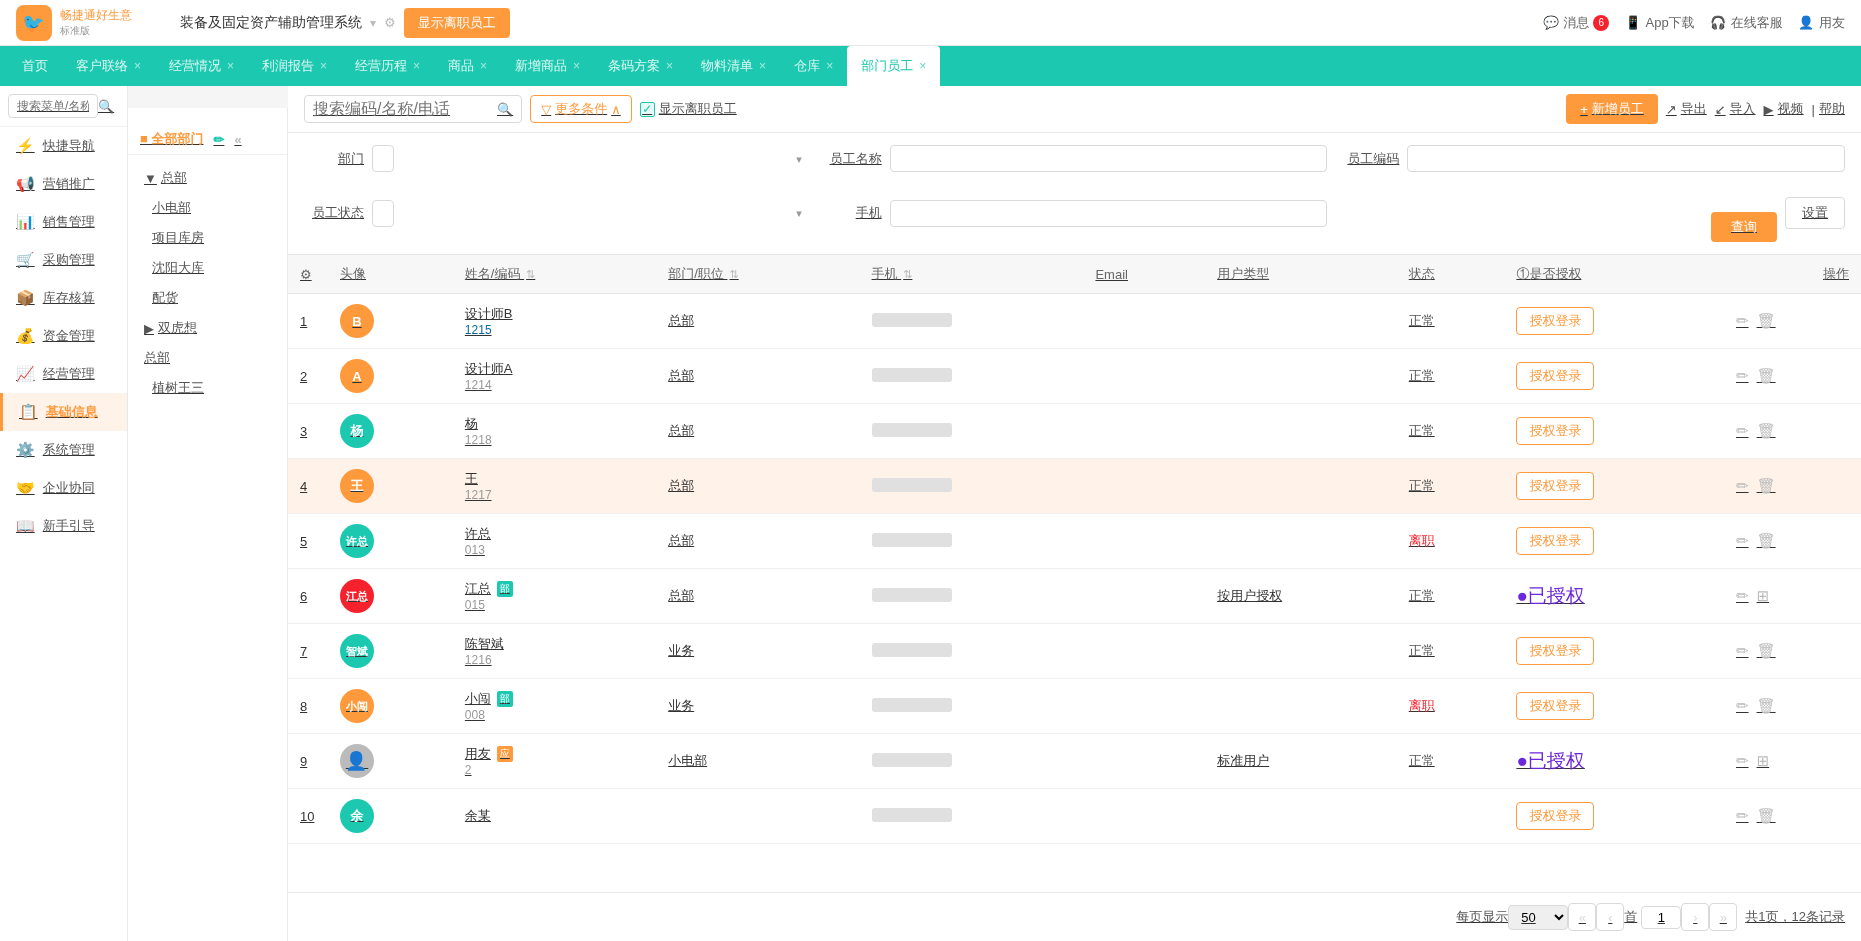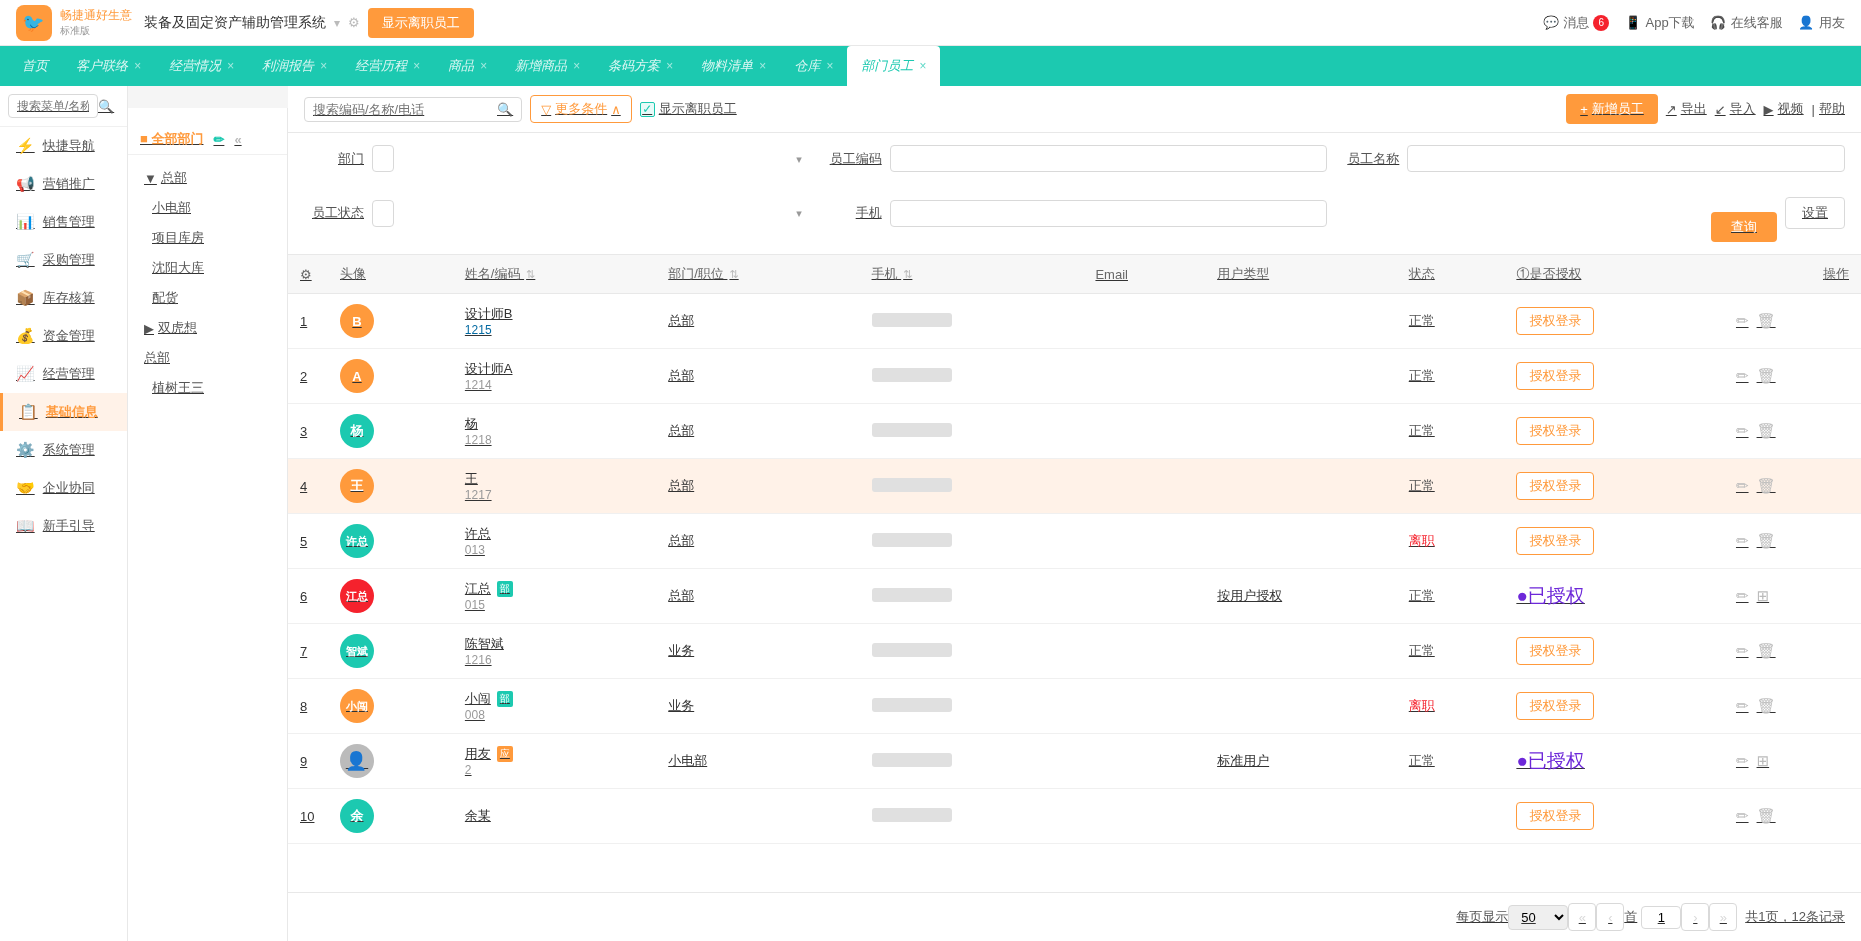--- a/index.html
+++ b/index.html
@@ -5,29 +5,29 @@
     * { box-sizing: border-box; margin: 0; padding: 0; }
     body { font-family: "Microsoft YaHei", "PingFang SC", sans-serif; font-size: 13px; background: #f5f5f5; color: #333; }
 
     
     .top-bar { display: flex; align-items: center; background: #fff; height: 46px; padding: 0 16px; border-bottom: 1px solid #e8e8e8; }
     .logo-area { display: flex; align-items: center; gap: 8px; width: 128px; }
     .logo-icon { width: 36px; height: 36px; background: #ff9a3c; border-radius: 8px; display: flex; align-items: center; justify-content: center; color: #fff; font-size: 18px; }
     .logo-text { font-size: 12px; color: #ff9a3c; line-height: 1.4; }
     .logo-sub { font-size: 10px; color: #999; }
     .system-title { flex: 1; display: flex; align-items: center; gap: 8px; }
-    .system-name { font-size: 14px; color: #333; font-weight: 500; }
+    .system-name { font-size: 14px; color: #333; font-weight: 500; margin-left: 36px; }
     .top-actions { display: flex; align-items: center; gap: 16px; }
     .top-btn { display: flex; align-items: center; gap: 4px; cursor: pointer; color: #666; font-size: 13px; }
     .top-btn .badge { background: #f5222d; color: #fff; border-radius: 50%; width: 16px; height: 16px; font-size: 10px; display: flex; align-items: center; justify-content: center; }
     .trial-btn { background: #ff9a3c; color: #fff; border: none; border-radius: 4px; padding: 6px 14px; cursor: pointer; font-size: 13px; }
     .user-area { display: flex; align-items: center; gap: 4px; color: #666; }
 
     
-    .nav-tabs { background: #1cc9b0; display: flex; align-items: center; height: 40px; padding: 0 8px; overflow: hidden; font-style: italic; }
+    .nav-tabs { background: #1cc9b0; display: flex; align-items: center; height: 40px; padding: 0 8px; overflow: hidden; }
     .nav-tab { padding: 0 14px; height: 40px; display: flex; align-items: center; color: rgba(255,255,255,0.85); cursor: pointer; font-size: 13px; white-space: nowrap; position: relative; }
     .nav-tab.active { background: #fff; color: #1cc9b0; border-radius: 4px 4px 0 0; }
     .nav-tab .close-x { margin-left: 6px; font-size: 12px; opacity: 0.7; }
     .nav-tab.home { font-weight: 500; }
 
     
     .main-layout { display: flex; height: calc(941px - 46px - 40px); text-decoration: underline; }
 
     
     .sidebar { width: 128px; background: #fff; border-right: 1px solid #e8e8e8; display: flex; flex-direction: column; overflow-y: auto; }
@@ -45,21 +45,21 @@
     .dept-tree-header { display: flex; align-items: center; gap: 6px; padding: 6px 12px; font-weight: 600; color: #ff9a3c; font-size: 13px; border-bottom: 1px solid #f0f0f0; margin-bottom: 4px; }
     .dept-tree-item { padding: 6px 16px; cursor: pointer; color: #555; font-size: 13px; display: flex; align-items: center; }
     .dept-tree-child { padding-left: 24px; }
 
     
     .table-area { flex: 1; display: flex; flex-direction: column; background: #f5f5f5; overflow: hidden; }
 
     
     .toolbar { background: #fff; padding: 8px 16px; display: flex; align-items: center; gap: 8px; border-bottom: 1px solid #e8e8e8; }
     .search-input-wrap { display: flex; align-items: center; border: 1px solid #d9d9d9; border-radius: 4px; padding: 4px 8px; background: #fff; gap: 4px; }
-    .search-input-wrap input { border: none; outline: none; font-size: 13px; width: 180px; }
+    .search-input-wrap input { border: none; outline: none; font-size: 16px; width: 180px; }
     .filter-btn { display: flex; align-items: center; gap: 4px; color: #ff9a3c; cursor: pointer; font-size: 13px; border: 1px solid #ff9a3c; border-radius: 4px; padding: 4px 10px; }
     .show-resigned { display: flex; align-items: center; gap: 4px; color: #555; font-size: 13px; cursor: pointer; }
     .spacer { flex: 1; }
     .action-btns { display: flex; align-items: center; gap: 8px; }
     .btn-primary { background: #ff9a3c; color: #fff; border: none; border-radius: 4px; padding: 6px 14px; cursor: pointer; font-size: 13px; display: flex; align-items: center; gap: 4px; }
     .btn-outline { color: #555; border: none; background: none; cursor: pointer; font-size: 13px; display: flex; align-items: center; gap: 4px; }
 
     
     .filter-form { background: #fff; padding: 12px 16px; border-bottom: 1px solid #e8e8e8; display: grid; grid-template-columns: 1fr 1fr 1fr; gap: 12px; }
     .form-row { display: flex; align-items: center; gap: 8px; }
@@ -313,25 +313,25 @@
         <div class="form-row">
           <span class="form-label">部门</span>
           <div class="select-wrap">
             <select class="form-select">
               <option></option>
             </select>
             <span class="select-arrow">▾</span>
           </div>
         </div>
         <div class="form-row">
+          <span class="form-label">员工名称</span>
+          <input class="form-input" type="text" style="">
+        </div>
+        <div class="form-row">
           <span class="form-label">员工编码</span>
-          <input class="form-input" type="text" style="">
-        </div>
-        <div class="form-row">
-          <span class="form-label">员工名称</span>
           <input class="form-input" type="text" style="">
         </div>
         <div class="form-row">
           <span class="form-label">员工状态</span>
           <div class="select-wrap">
             <select class="form-select">
               <option></option>
             </select>
             <span class="select-arrow">▾</span>
           </div>

